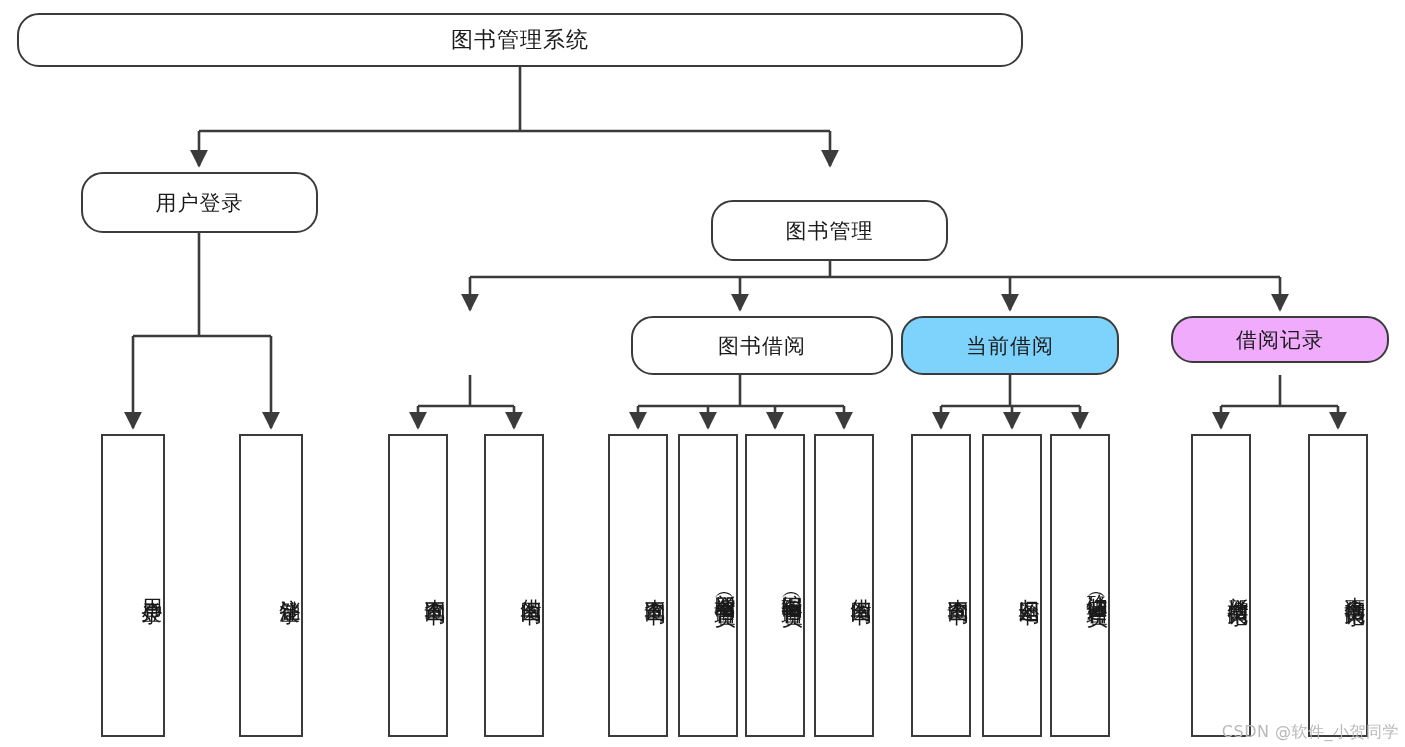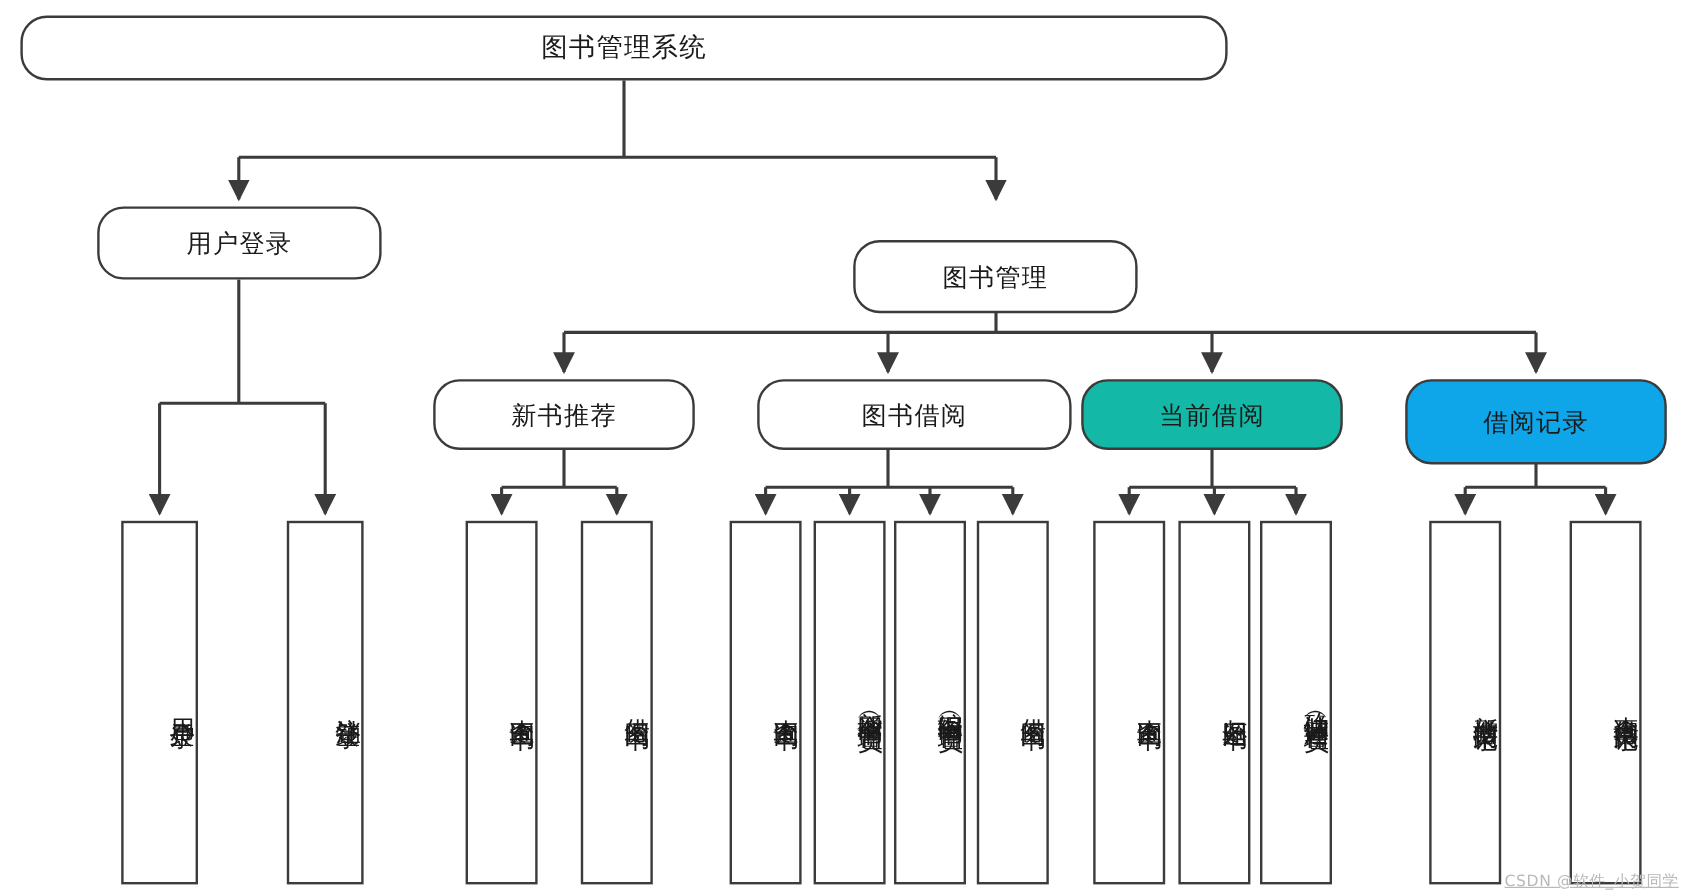--- a/index.html
+++ b/index.html
@@ -57,25 +57,24 @@
     text-orientation: upright;
     white-space: nowrap;
   }
   .node.root {
     font-size: 22px;
   }
   .watermark {
     position: absolute;
     right: 6px;
     bottom: 4px;
-    font-size: 13px;
+    font-size: 16px;
     color: #b9b9b9;
     letter-spacing: 0.5px;
     white-space: nowrap;
-    text-decoration: underline;
   }
 </style>
 </head>
 <body>
 
 <div id="canvas">
 
   <svg id="edges" viewBox="0 0 1405 747" xmlns="http://www.w3.org/2000/svg">
     <defs>
       <marker id="arrow" viewBox="0 0 10 10" refX="9" refY="5" markerWidth="7" markerHeight="7" orient="auto-start-reverse">
@@ -130,30 +129,27 @@
     <span>图书管理系统</span>
   </div>
 
   <div class="node horiz" style="left: 81px; top: 172px; width: 237px; height: 61px; border-color: rgb(59, 59, 59); background: rgb(255, 255, 255); color: rgb(26, 26, 26);">
     <span>用户登录</span>
   </div>
   <div class="node horiz" style="left: 711px; top: 172px; width: 237px; height: 61px; border-color: rgb(59, 59, 59); background: rgb(255, 255, 255); color: rgb(26, 26, 26); margin-top: 28px;">
     <span>图书管理</span>
   </div>
 
-  <div class="node horiz" style="left: 361px; top: 316px; width: 218px; height: 59px; border-color: rgb(59, 59, 59); background: rgb(255, 255, 255); color: rgb(26, 26, 26);">
-    <span>新书推荐</span>
-  </div>
   <div class="node horiz" style="left: 631px; top: 316px; width: 262px; height: 59px; border-color: rgb(59, 59, 59); background: rgb(255, 255, 255); color: rgb(26, 26, 26);">
     <span>图书借阅</span>
   </div>
-  <div class="node horiz" style="left: 901px; top: 316px; width: 218px; height: 59px; border-color: rgb(59, 59, 59); background: #14b8a6; color: rgb(26, 26, 26);">
+  <div class="node horiz" style="left: 901px; top: 316px; width: 218px; height: 59px; border-color: rgb(59, 59, 59); background: #7dd3fc; color: rgb(26, 26, 26);">
     <span>当前借阅</span>
   </div>
-  <div class="node horiz" style="left: 1171px; top: 316px; width: 218px; height: 71px; border-color: rgb(59, 59, 59); background: #0ea5e9; color: rgb(26, 26, 26);">
+  <div class="node horiz" style="left: 1171px; top: 316px; width: 218px; height: 47px; border-color: rgb(59, 59, 59); background: #f0abfc; color: rgb(26, 26, 26);">
     <span>借阅记录</span>
   </div>
 
   <div class="node vert" style="left: 101px; top: 434px; width: 64px; height: 303px; border-color: rgb(59, 59, 59); background: rgb(255, 255, 255); color: rgb(26, 26, 26);">
     <span class="vlabel">用户登录</span>
   </div>
   <div class="node vert" style="left: 239px; top: 434px; width: 64px; height: 303px; border-color: rgb(59, 59, 59); background: rgb(255, 255, 255); color: rgb(26, 26, 26);">
     <span class="vlabel">注销登录</span>
   </div>
   <div class="node vert" style="left: 388px; top: 434px; width: 60px; height: 303px; border-color: rgb(59, 59, 59); background: rgb(255, 255, 255); color: rgb(26, 26, 26);">

